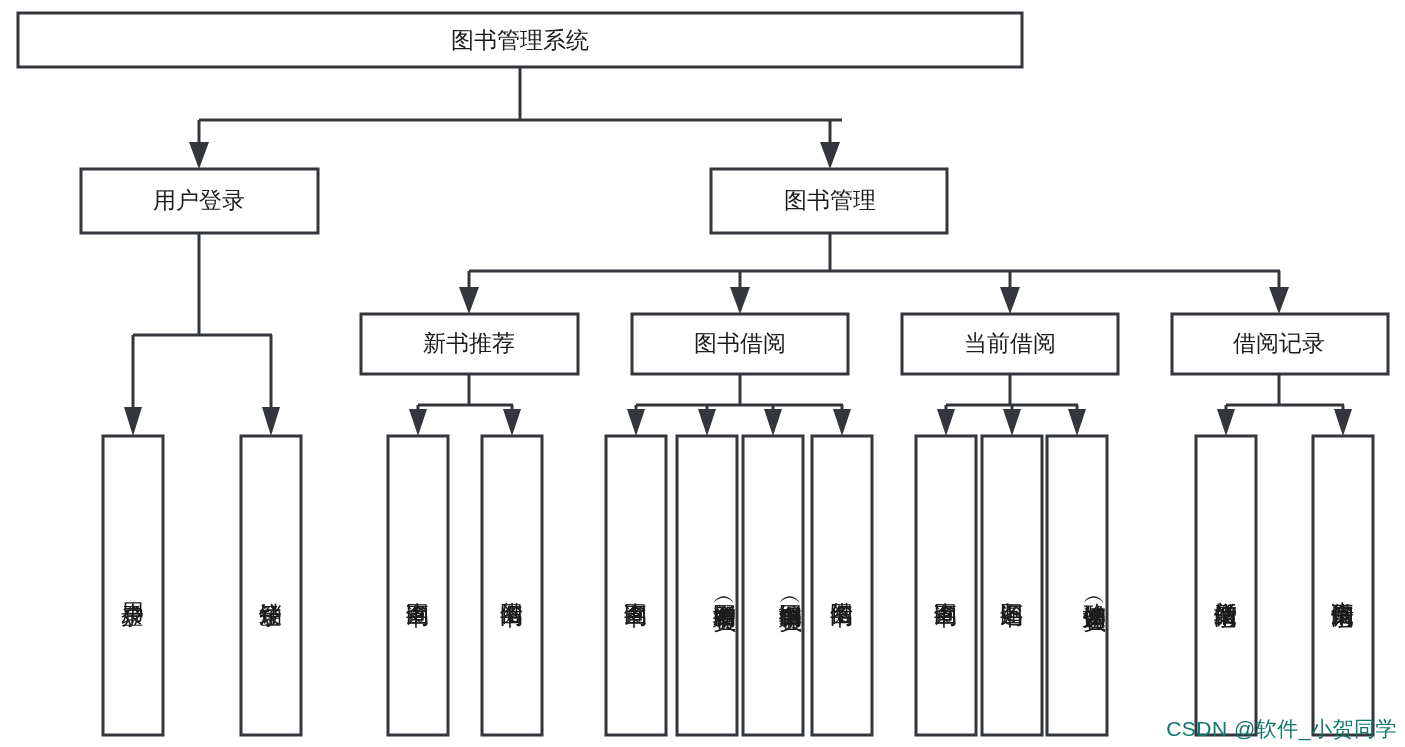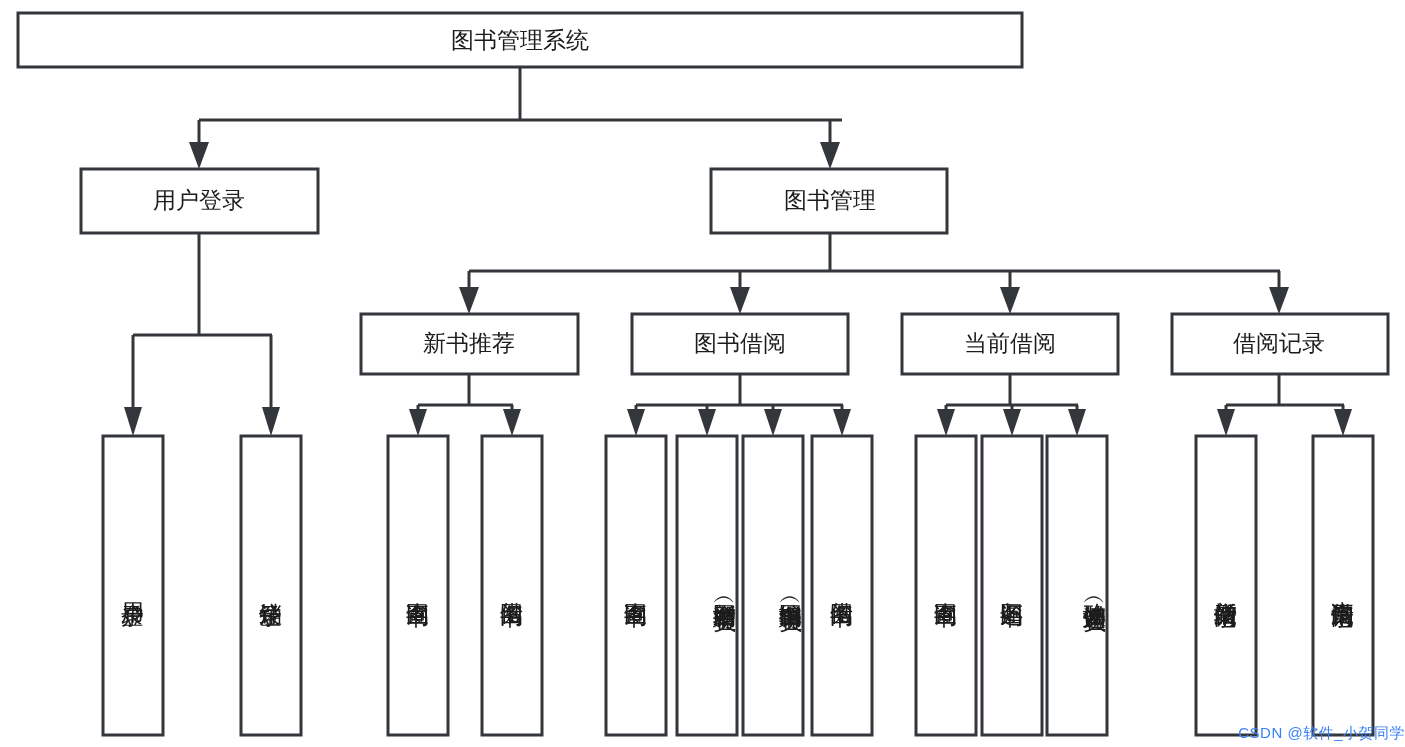--- a/index.html
+++ b/index.html
@@ -58,25 +58,25 @@
     font-family: "Liberation Sans", "DejaVu Sans", sans-serif;
     font-size: 23px;
     line-height: 1.05;
     letter-spacing: 1px;
     color: #1c1c1c;
     white-space: nowrap;
     pointer-events: none;
   }
   .watermark {
     position: absolute;
-    right: 0;
+    right: 8px;
     bottom: 4px;
     font-family: "Liberation Sans", "DejaVu Sans", sans-serif;
-    font-size: 15px;
-    color: #3b82f6;
+    font-size: 21px;
+    color: #0f766e;
     letter-spacing: 0.5px;
     white-space: nowrap;
   }
 </style>
 </head>
 <body>
 
 <div id="diagram-root">
 
   <svg id="tree-svg" viewBox="0 0 1405 747">

